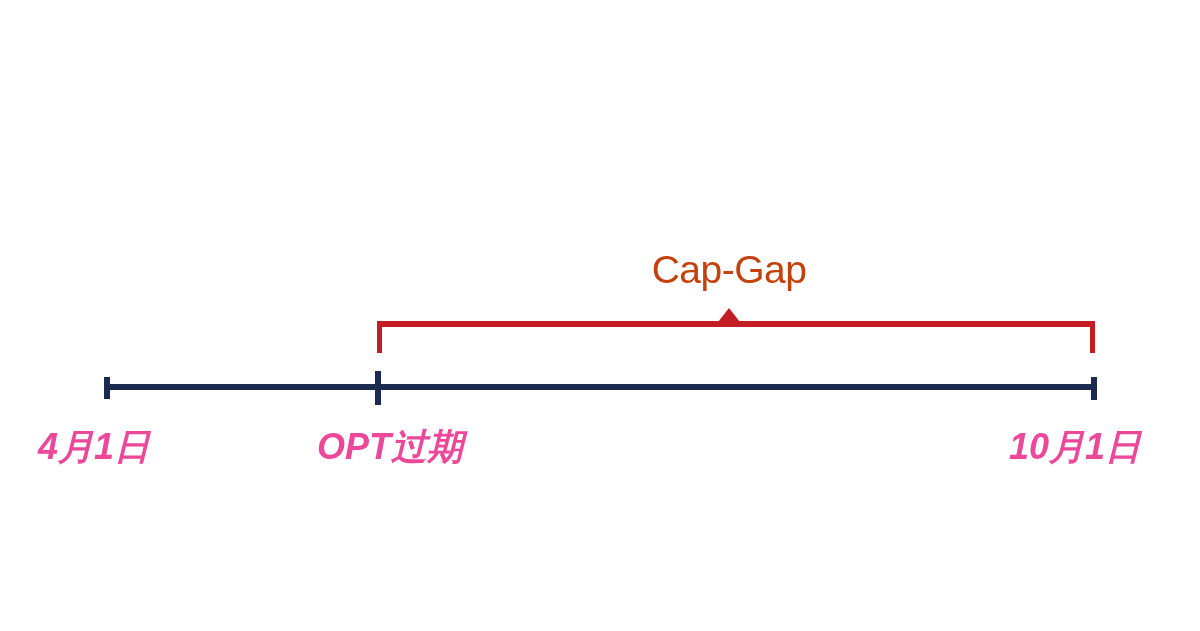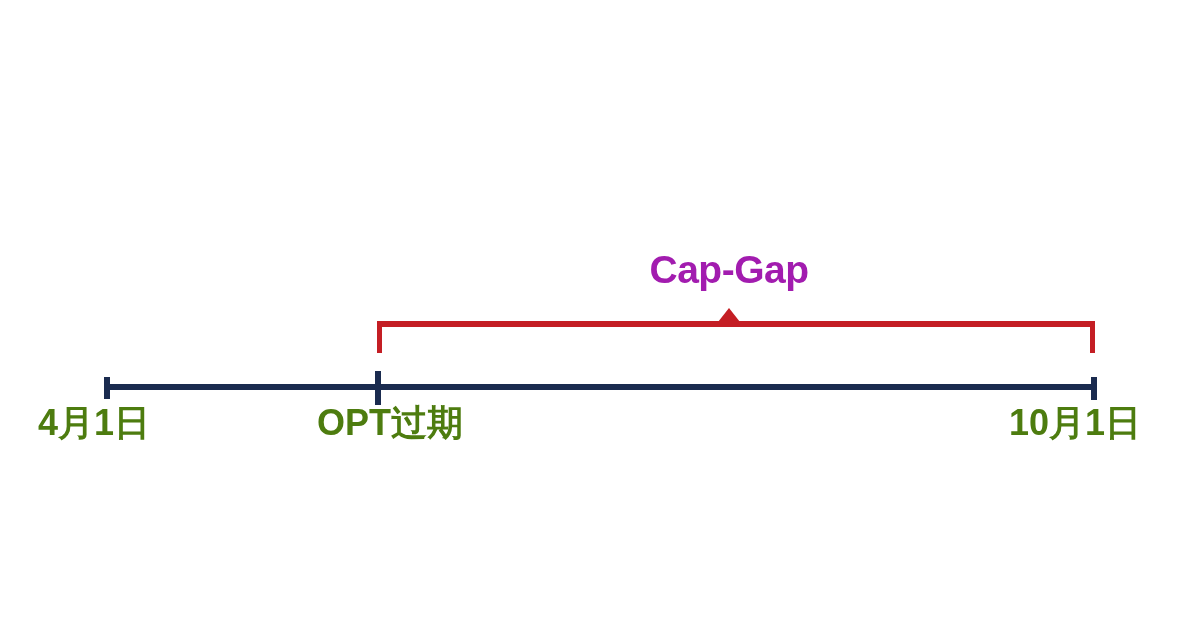--- a/index.html
+++ b/index.html
@@ -65,36 +65,37 @@
     border-right: 11px solid transparent;
     border-bottom: 14px solid #c41e24;
   }
 
   
   .cap-gap-label {
     position: absolute;
     left: 729px;
     top: 250px;
     transform: translateX(-50%);
-    color: #a21caf;
+    color: #c2410c;
     font-size: 39px;
-    font-weight: bold;
+    font-weight: normal;
     letter-spacing: -0.5px;
     white-space: nowrap;
     line-height: 1;
   }
 
   .axis-label {
     position: absolute;
-    top: 405px;
-    color: #4d7c0f;
+    top: 429px;
+    color: #ec4899;
     font-size: 36px;
     font-weight: bold;
     white-space: nowrap;
     line-height: 1;
+    font-style: italic;
   }
   .label-start { left: 38px; }
   .label-mid   { left: 293px; margin-left: 24px; }
   .label-end   { left: 1009px; }
 </style>
 </head>
 <body>
 
 <div id="canvas">
 

